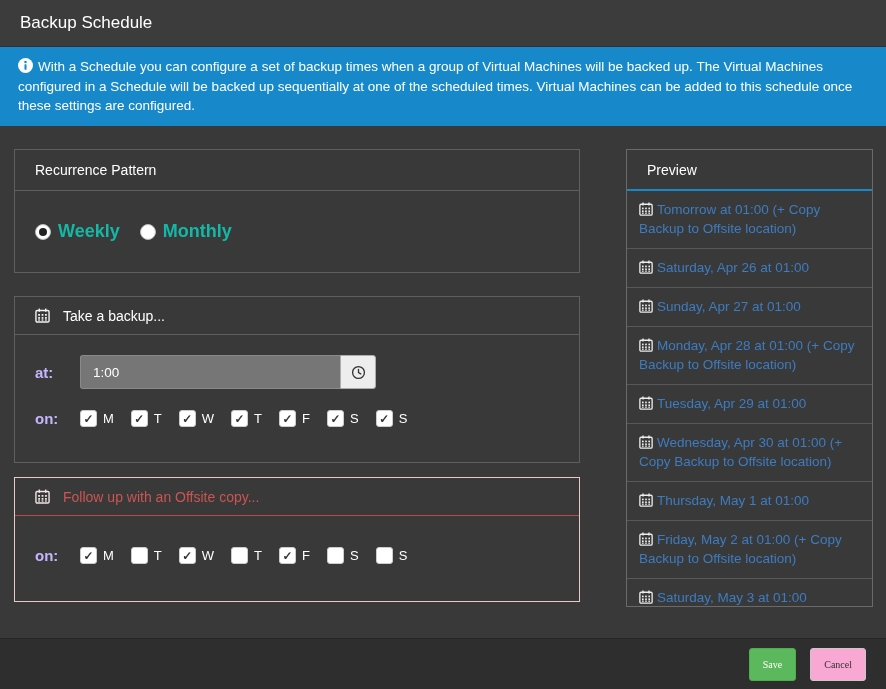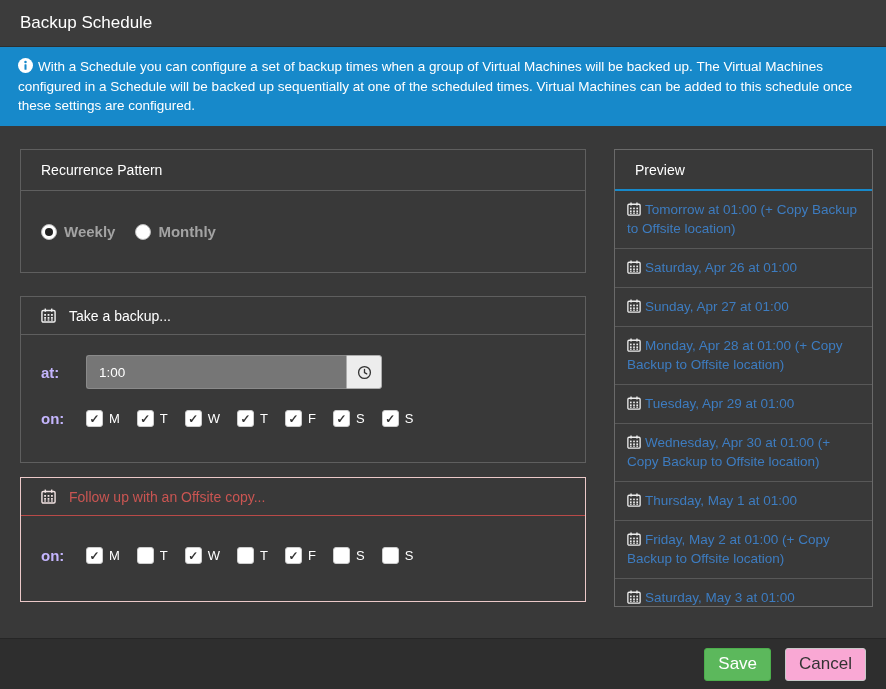--- a/index.html
+++ b/index.html
@@ -26,22 +26,22 @@
     background:#1789ca;
     color:#ffffff;
     padding:10px 20px 10px 18px;
     font-size:13.5px; line-height:1.46;
   }
   .banner .info-icon { display:inline-block; width:15px; height:15px; vertical-align:-2px; margin-right:5px; }
   
   .content {
     flex:1 1 auto;
     display:flex;
-    padding:23px 13px 0 20px;
-    gap:8px;
+    padding:23px 13px 0 14px;
+    gap:26px;
     overflow:hidden;
   }
   .col-left { width:566px; flex:0 0 566px; }
   .col-right { flex:1 1 auto; }
   
   .panel { border:1px solid #5f5f5f; background:transparent; }
   .panel > header {
     display:flex; align-items:center; gap:13px;
     height:41px; padding:0 20px;
     font-size:14px; color:#fff;
@@ -62,21 +62,21 @@
   .panel-offsite .cal-icon { color:#f3e4e4; }
   
   .radio-row { display:flex; align-items:center; gap:20px; }
   .radio-option { display:inline-flex; align-items:center; gap:7px; cursor:pointer; }
   .radio {
     width:16px; height:16px; border-radius:50%;
     background:#fff; border:1px solid #bbb;
     display:inline-flex; align-items:center; justify-content:center;
   }
   .radio.on::after { content:""; width:8px; height:8px; border-radius:50%; background:#222; }
-  .radio-label { font-size:15px; font-weight:bold; color:#a3a3a3; }
+  .radio-label { font-size:18px; font-weight:bold; color:#14b8a6; }
   
   .form-row { display:flex; align-items:center; }
   .form-row + .form-row { margin-top:21px; }
   .form-row > label { width:45px; flex:0 0 45px; font-size:15px; font-weight:bold; color:#c4b5fd; }
   .input-group { display:flex; height:34px; }
   .time-input {
     width:260px; height:34px;
     background:#767676; color:#fff;
     border:1px solid #8a8a8a; border-right:none;
     border-radius:3px 0 0 3px;
@@ -119,21 +119,21 @@
   .preview-item:last-child { border-bottom:none; }
   .preview-item .cal-icon { display:inline-block; width:14px; height:14px; vertical-align:-2px; margin-right:4px; color:#ededed; }
   
   .footer {
     flex:0 0 51px;
     background:#2e2e2e;
     border-top:1px solid #262626;
     display:flex; align-items:center; justify-content:flex-end;
     padding:0 20px; gap:14px;
   }
-  .btn { height:33px; padding:0 13px; font-size:17px; border-radius:3px; cursor:pointer; font-family:Liberation Sans, sans-serif; }
+  .btn { height:33px; padding:0 13px; font-size:10px; border-radius:3px; cursor:pointer; font-family:Liberation Serif, serif; }
   .btn-save { background:#5cb85c; border:1px solid #4cae4c; color:#fff; }
   .btn-cancel { background:#f9a8d4; border:1px solid #c8c8c8; color:#333; }
 </style>
 </head>
 <body>
 
 <svg width="0" height="0" style="position:absolute">
   <defs>
     <symbol id="sym-calendar" viewBox="0 0 16 16">
       <rect x="1" y="2.6" width="14" height="12.4" rx="1.4" fill="none" stroke="currentColor" stroke-width="1.5"></rect>

